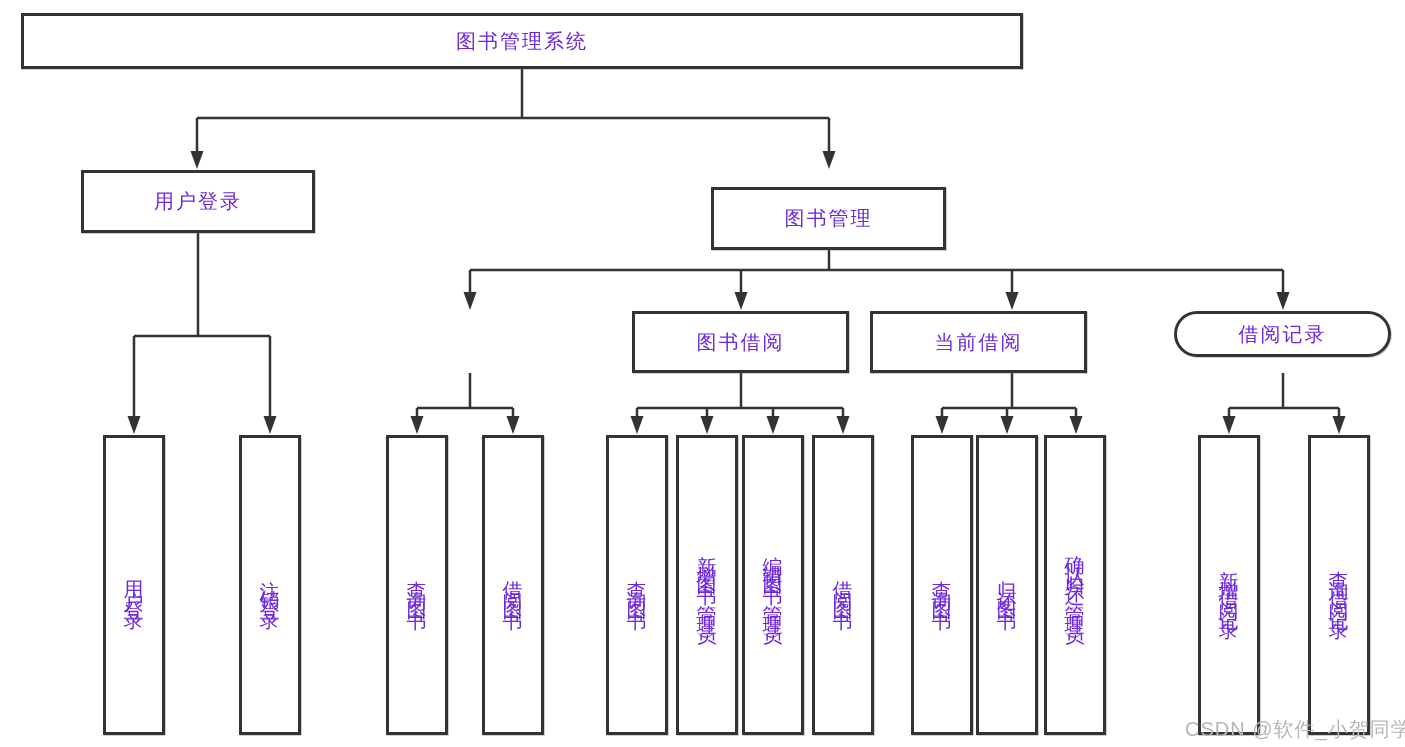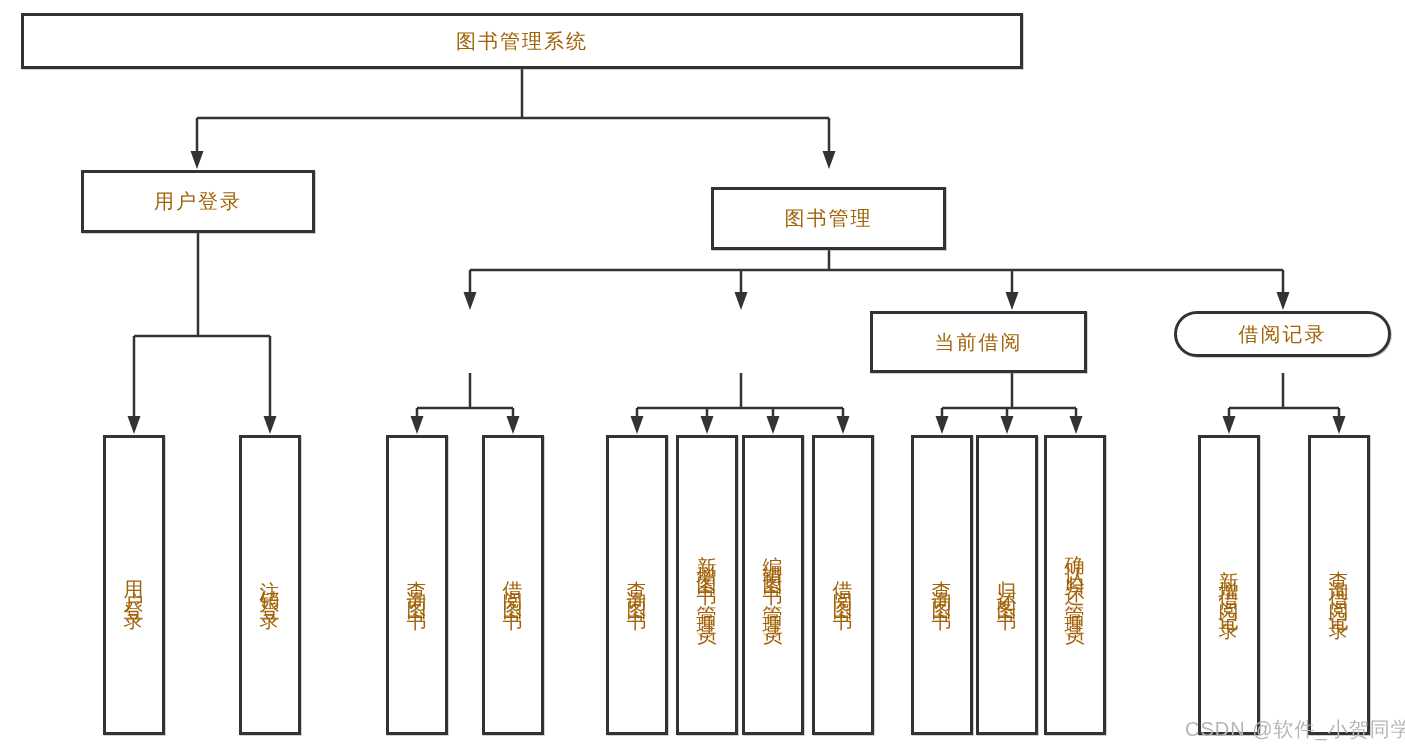--- a/index.html
+++ b/index.html
@@ -18,21 +18,21 @@
   .wires {
     position: absolute; left: 0; top: 0;
   }
   .node {
     position: absolute;
     border: 3px solid #333333;
     background: #ffffff;
     display: flex;
     align-items: center;
     justify-content: center;
-    color: #a16207;
+    color: #6d28d9;
     font-size: 20px;
     letter-spacing: 2px;
     box-shadow: 1px 1px 0 rgba(120,120,120,0.35);
   }
   .leaf span {
     writing-mode: vertical-rl;
     text-orientation: mixed;
     letter-spacing: 10px;
     line-height: 1.1;
     white-space: nowrap;
@@ -88,20 +88,23 @@
     <span>图书管理系统</span>
   </div>
 
   <div class="node" style="left:81px; top:170px; width:234px; height:63px;">
     <span>用户登录</span>
   </div>
   <div class="node" style="left:711px; top:187px; width:235px; height:63px;">
     <span>图书管理</span>
   </div>
 
+  <div class="node" style="left:632px; top:311px; width:217px; height:62px;">
+    <span>图书借阅</span>
+  </div>
   <div class="node" style="left:870px; top:311px; width:217px; height:62px;">
     <span>当前借阅</span>
   </div>
   <div class="node" style="left:1174px; top:311px; width:217px; height:46px;border-radius:31px;">
     <span>借阅记录</span>
   </div>
 
   <div class="node leaf" style="left:103px; top:435px; width:62px; height:300px;">
     <span>用户登录</span>
   </div>

